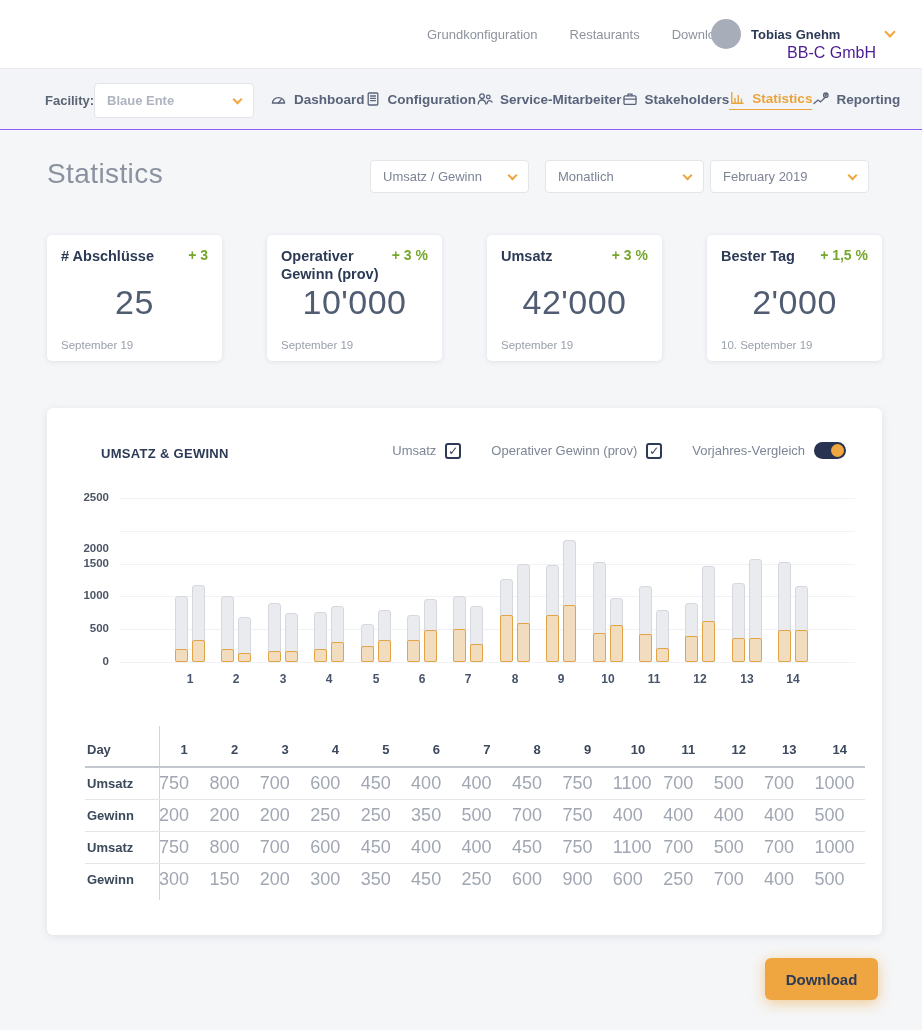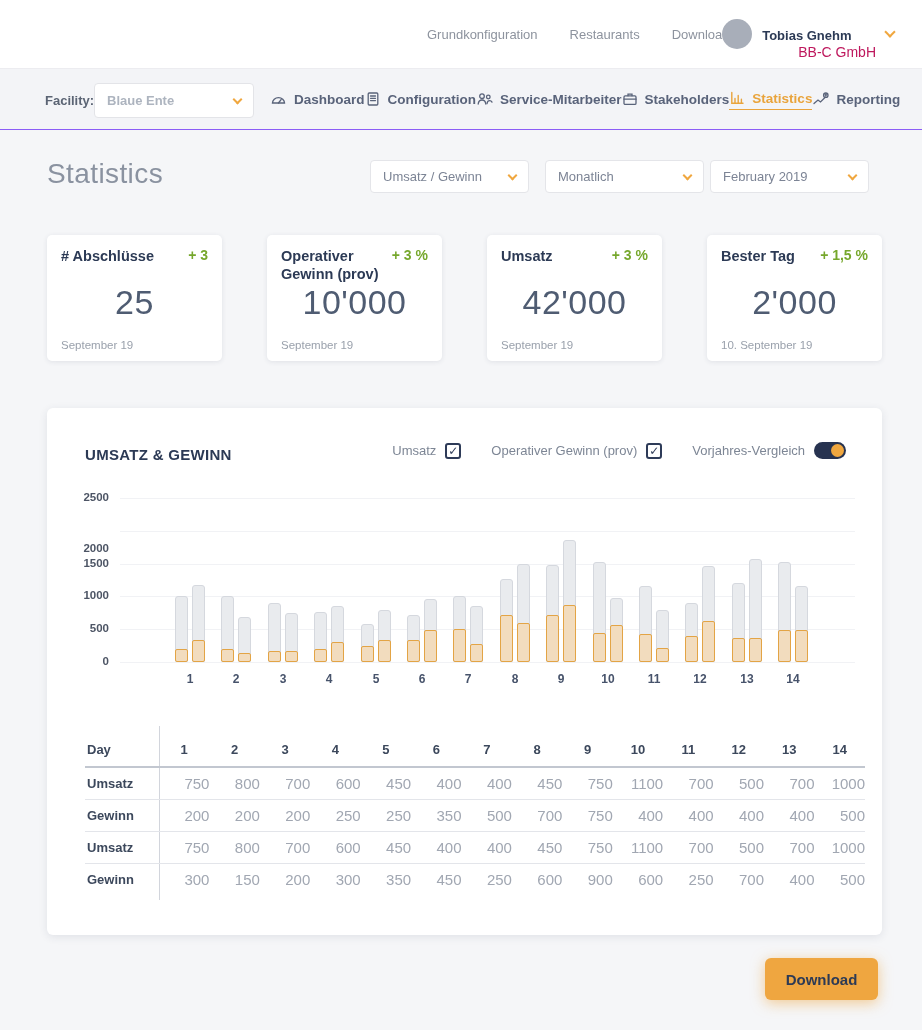--- a/index.html
+++ b/index.html
@@ -14,21 +14,21 @@
   
   .header { position: absolute; left:0; top:0; width:922px; height:68px; background:#ffffff; }
   .logo { position:absolute; left:40px; top:14px; display:flex; align-items:center; gap:12px; }
   .logo-word { font-size:28px; font-weight:600; letter-spacing:0.4px; color:#242e52; }
   .header-nav { position:absolute; left:427px; top:0; height:68px; display:flex; align-items:center; gap:32px; }
   .header-nav .hnav-item { font-size:13px; color:#8d939e; cursor:pointer; white-space:nowrap; }
   .user { position:absolute; right:28px; top:0; height:68px; display:flex; align-items:center; gap:10px; }
   .avatar { width:30px; height:30px; border-radius:50%; background:#a8aeb9; }
   .user-texts { display:flex; flex-direction:column; line-height:1.25; }
   .user-name { font-size:13px; font-weight:700; color:#2c3a55;margin-top:22px; }
-  .user-company { font-size:14px; color:#be185d;padding-left:36px; }
+  .user-company { font-size:16px; color:#4c1d95;padding-left:36px; }
   .chev { width:8px; height:8px; border-right:2px solid #f0a73f; border-bottom:2px solid #f0a73f; transform:rotate(45deg); margin-top:-4px; }
 
   
   .subnav { position:absolute; left:0; top:68px; width:922px; height:62px; background:#f3f4f7; border-top:1px solid #ececf0; border-bottom:1px solid #8b5cf6;font-weight:bold; }
   .facility-label { position:absolute; left:45px; top:24px; font-size:13px; color:#5b6474; }
   .facility-select { position:absolute; left:94px; top:14px; width:160px; height:35px; background:#fff; border:1px solid #e3e4e8; border-radius:4px; display:flex; align-items:center; padding:0 12px; cursor:pointer; }
   .facility-value { font-size:13px; color:#adb4bf; flex:1; }
   .subnav-items { position:absolute; left:270px; right:41px; top:0; height:62px; display:flex; align-items:center; justify-content:space-between; }
   .snav-item { display:flex; align-items:center; gap:7px; font-size:13.5px; color:#59637a; cursor:pointer; padding-bottom:2px; white-space:nowrap; }
   .snav-item svg { flex:0 0 auto; }
@@ -45,21 +45,21 @@
   .kpi { position:absolute; top:235px; width:175px; height:126px; background:#fff; border-radius:5px; box-shadow:0 1px 5px rgba(40,50,80,.10); padding:12px 14px; }
   .k1 { left:47px; } .k2 { left:267px; } .k3 { left:487px; } .k4 { left:707px; }
   .kpi-head { display:flex; justify-content:space-between; align-items:flex-start; }
   .kpi-title { font-size:14.5px; font-weight:700; color:#2c3a55; line-height:1.25; max-width:108px; }
   .kpi-delta { font-size:14px; font-weight:700; color:#76a72c; white-space:nowrap; }
   .kpi-value { position:absolute; left:0; top:48px; width:100%; text-align:center; font-size:34px; color:#4f5c72; letter-spacing:0.5px; }
   .kpi-foot { position:absolute; left:14px; bottom:10px; font-size:11.5px; color:#9aa1ac; }
 
   
   .panel { position:absolute; left:47px; top:408px; width:835px; height:527px; background:#fff; border-radius:6px; box-shadow:0 2px 8px rgba(40,50,80,.10); }
-  .panel-title { position:absolute; left:38px; top:38px; font-size:15px; font-weight:700; letter-spacing:0.3px; color:#2c3a55; }
+  .panel-title { position:absolute; left:54px; top:38px; font-size:13px; font-weight:700; letter-spacing:0.3px; color:#2c3a55; }
   .controls { position:absolute; right:36px; top:34px; display:flex; align-items:center; gap:30px; }
   .control { display:flex; align-items:center; gap:9px; cursor:pointer; }
   .control-label { font-size:13px; color:#7d8695; white-space:nowrap; }
   .checkbox { width:16px; height:16px; border:2px solid #2e3b58; border-radius:3px; background:#fff; color:#2e3b58; font-size:12px; font-weight:700; line-height:12px; text-align:center; }
   .toggle { width:32px; height:17px; background:#273350; border-radius:9px; position:relative; }
   .toggle-knob { position:absolute; right:2px; top:2px; width:13px; height:13px; border-radius:50%; background:#f0a73f; }
 
   
   .chart-area { position:absolute; left:0; top:90px; width:835px; height:200px; }
   .gridline { position:absolute; left:73px; width:735px; height:1px; background:#f1f2f5; }
@@ -67,21 +67,21 @@
   .xlab { position:absolute; width:40px; text-align:center; font-size:12px; font-weight:700; color:#47536b; }
   .bar { position:absolute; width:13px; background:#e9ebee; border:1px solid #d5d8de; border-radius:3px 3px 1px 1px; }
   .bar-gewinn { position:absolute; left:-1px; right:-1px; bottom:-1px; background:#f2dcbe; border:1.5px solid #e3a445; border-radius:2px; }
 
   
   .tablewrap { position:absolute; left:38px; top:325px; width:780px; }
   table { border-collapse:collapse; width:780px; table-layout:fixed; }
   th, td { padding:0; height:32px; vertical-align:middle; }
   thead th { height:34px; border-bottom:2px solid #c2c7d0; font-size:13px; font-weight:700; color:#3c485c; text-align:center; }
   thead th:first-child { text-align:left; padding-left:2px; }
-  tbody td { border-bottom:1px solid #e3e5ea; font-size:15px; color:#a1a7b2; text-align:right; }
+  tbody td { border-bottom:1px solid #e3e5ea; font-size:18px; color:#a1a7b2; text-align:left; }
   tbody tr:last-child td { border-bottom:none; }
   tbody td.rowlabel { font-size:13px; font-weight:700; color:#3c485c; text-align:left; padding-left:2px; }
   .vdivider { position:absolute; left:112px; top:318px; width:1px; height:174px; background:#d2d5dc; }
 
   
   .download { position:absolute; left:765px; top:958px; width:113px; height:42px; background:#efa640; border:none; border-radius:6px; font-family:inherit; font-size:15px; font-weight:700; color:#2c3a55; cursor:pointer; box-shadow:0 3px 14px rgba(239,166,64,.55); }
 </style>
 </head>
 <body>
 

